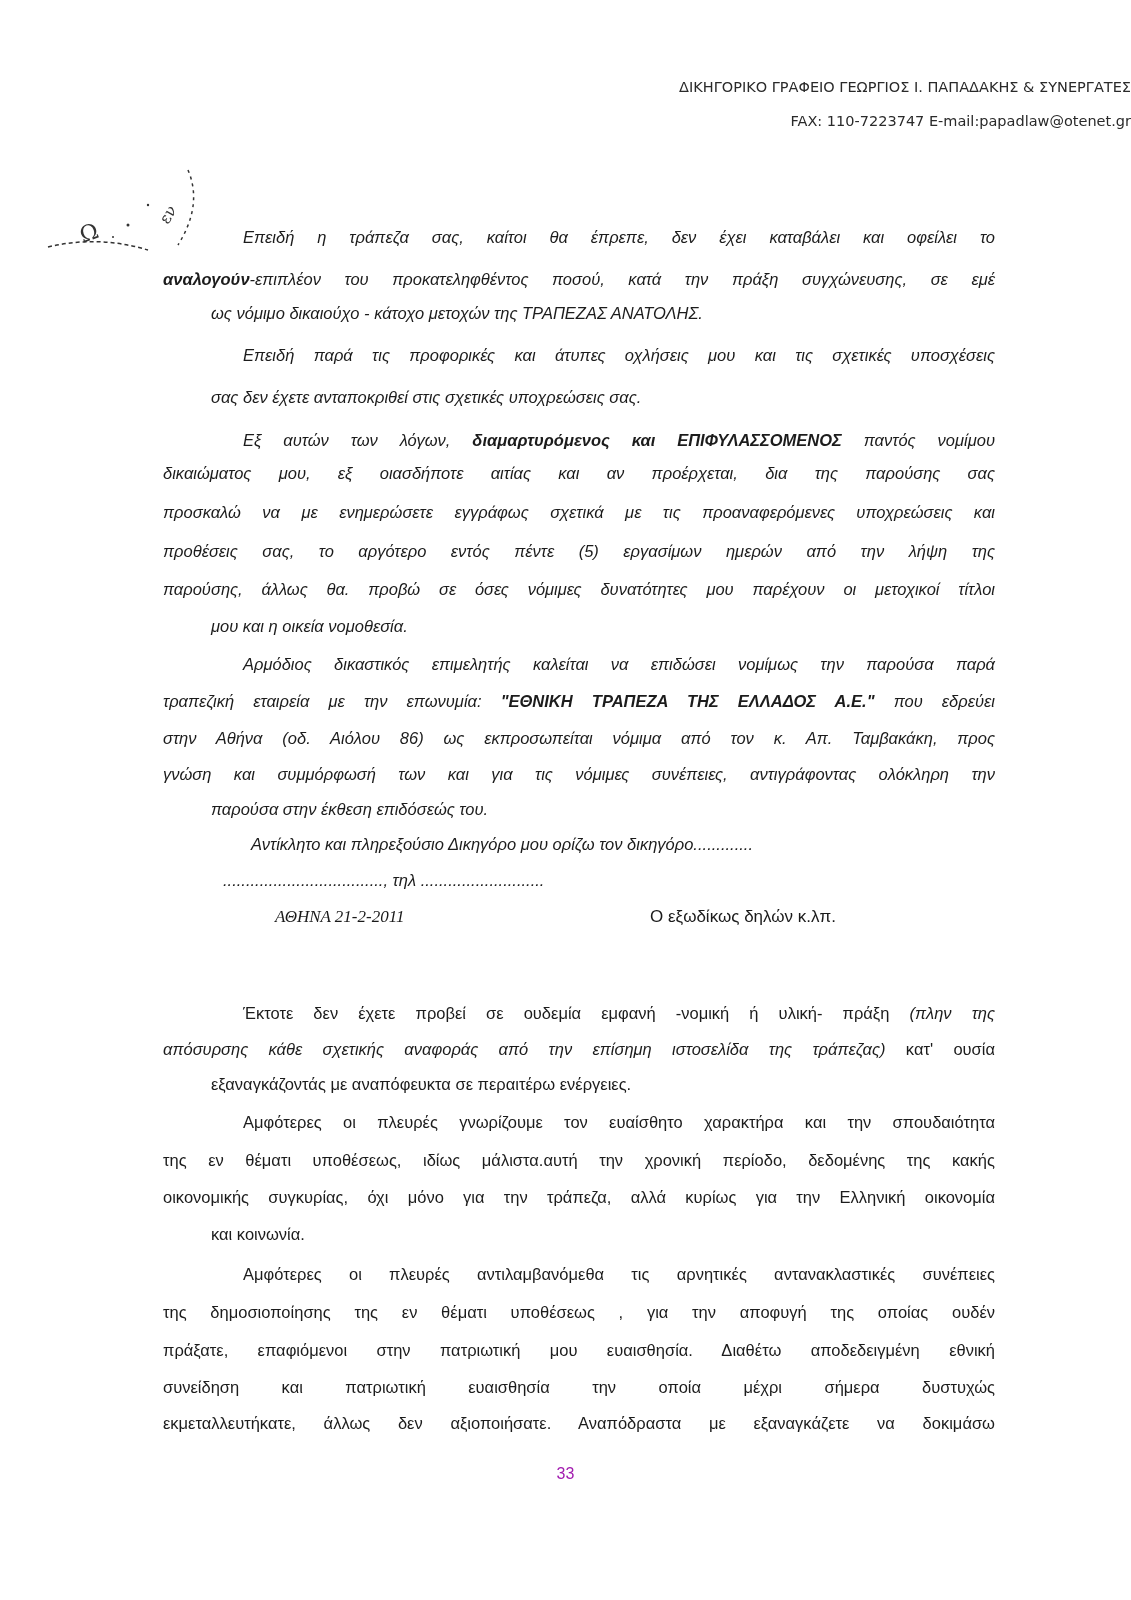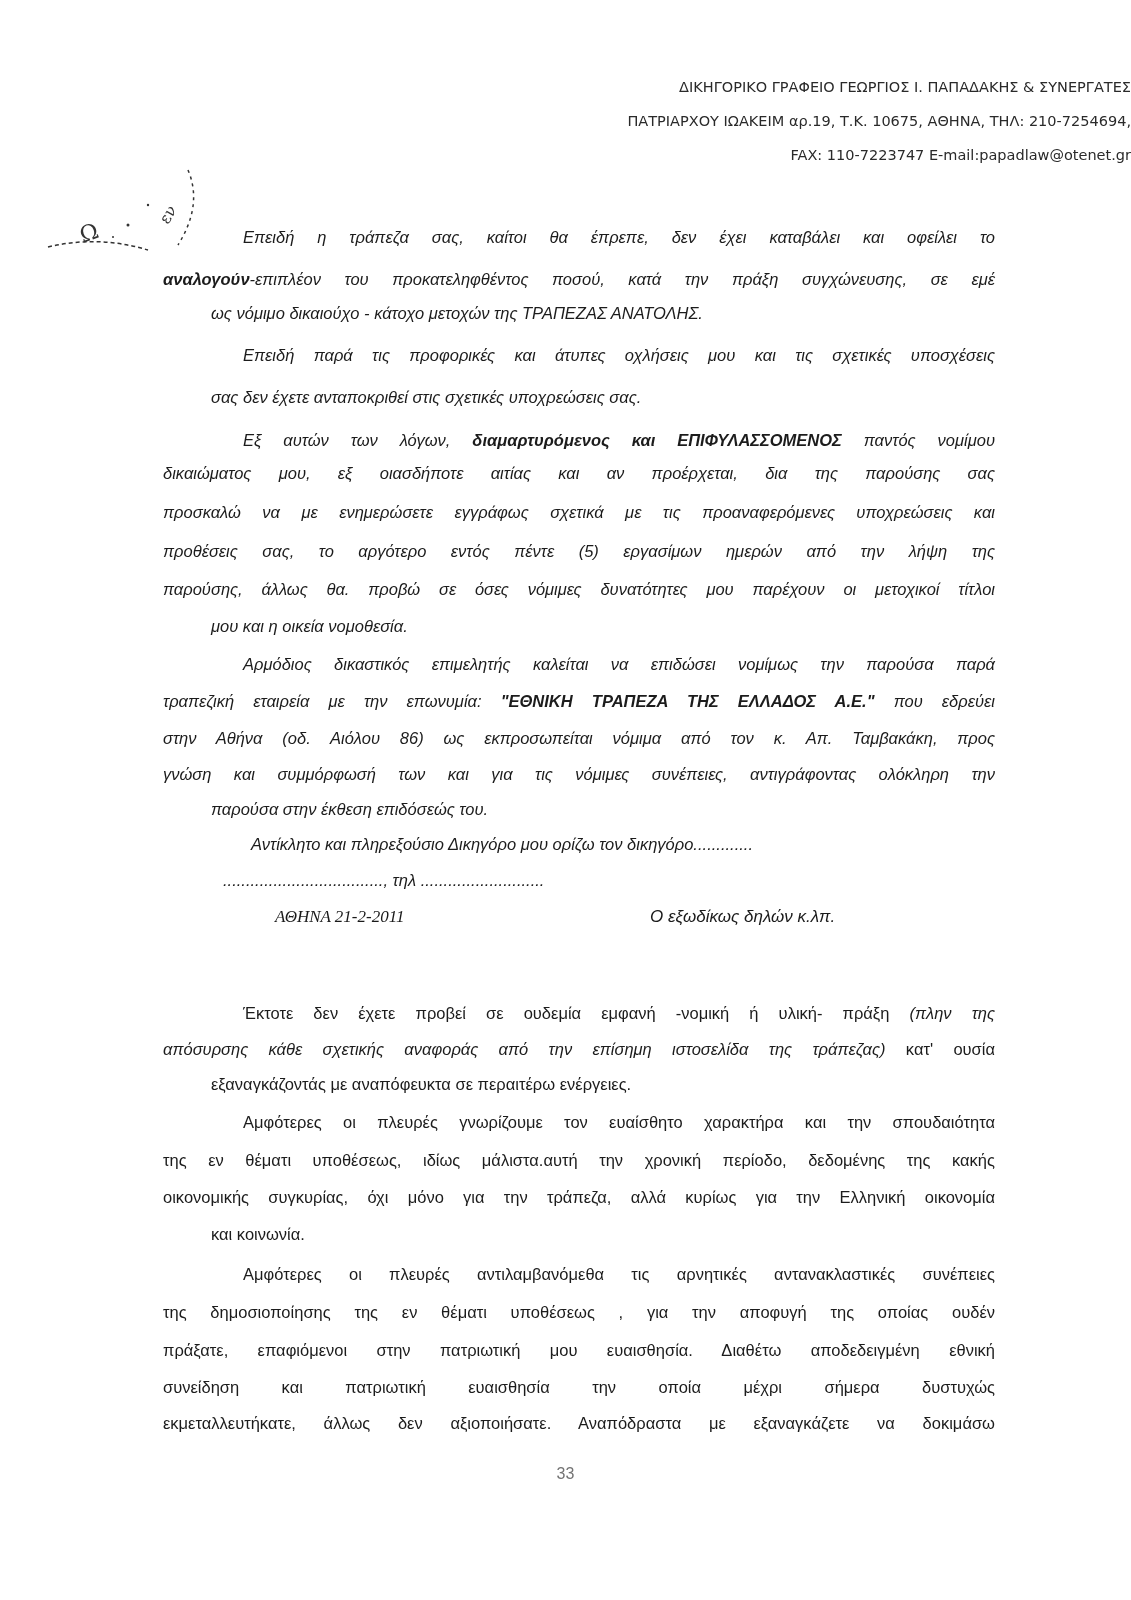--- a/index.html
+++ b/index.html
@@ -19,33 +19,32 @@
   .line { position: absolute; left: 0; width: 832px; height: 24px; line-height: 24px;
     white-space: nowrap; text-align: justify; text-align-last: justify; }
   .line.last { text-align-last: left; margin-left: 48px; }
   .indent { padding-left: 80px; box-sizing: border-box; }
   .indent2 { padding-left: 40px; box-sizing: border-box; }
   b { font-weight: bold; }
 
   .sig-left { position: absolute; left: 275px; top: 907px; font-family: Liberation Serif, serif;
     font-style: italic; font-size: 17px; }
   .sig-right { position: absolute; left: 650px; top: 907px; font-family: "Liberation Sans", sans-serif;
-    font-style: italic; font-size: 17px; }
+    font-size: 17px; }
 
   .page-num { position: absolute; left: 0; width: 1131px; top: 1465px; text-align: center;
-    font-family: "Liberation Sans", sans-serif; font-size: 16px; color: #737373; }
+    font-family: "Liberation Sans", sans-serif; font-size: 16px; color: #a21caf; }
 </style>
 </head>
 <body>
 
 <div class="page">
 
   <div class="letterhead">
     <div>ΔΙΚΗΓΟΡΙΚΟ ΓΡΑΦΕΙΟ  ΓΕΩΡΓΙΟΣ Ι. ΠΑΠΑΔΑΚΗΣ &amp; ΣΥΝΕΡΓΑΤΕΣ</div>
-    <div>ΠΑΤΡΙΑΡΧΟΥ ΙΩΑΚΕΙΜ αρ.19, Τ.Κ. 10675, ΑΘΗΝΑ, ΤΗΛ: 210-7254694,</div>
     <div>FAX: 110-7223747 E-mail:papadlaw@otenet.gr</div>
   </div>
 
   <svg class="stamp" viewBox="0 0 200 90">
     <path d="M20 82 Q70 70 120 85" stroke="#333" stroke-width="1.5" fill="none" stroke-dasharray="4 3"></path>
     <path d="M160 5 Q175 40 150 80" stroke="#333" stroke-width="1.5" fill="none" stroke-dasharray="3 4"></path>
     <text x="55" y="78" font-size="22" fill="#333" font-family="DejaVu Serif, serif" transform="rotate(-20 55 78)">Ω</text>
     <text x="140" y="60" font-size="16" fill="#333" font-family="DejaVu Serif, serif" transform="rotate(-60 140 60)">εν</text>
     <circle cx="100" cy="60" r="1.5" fill="#333"></circle>
     <circle cx="120" cy="40" r="1.2" fill="#333"></circle>

